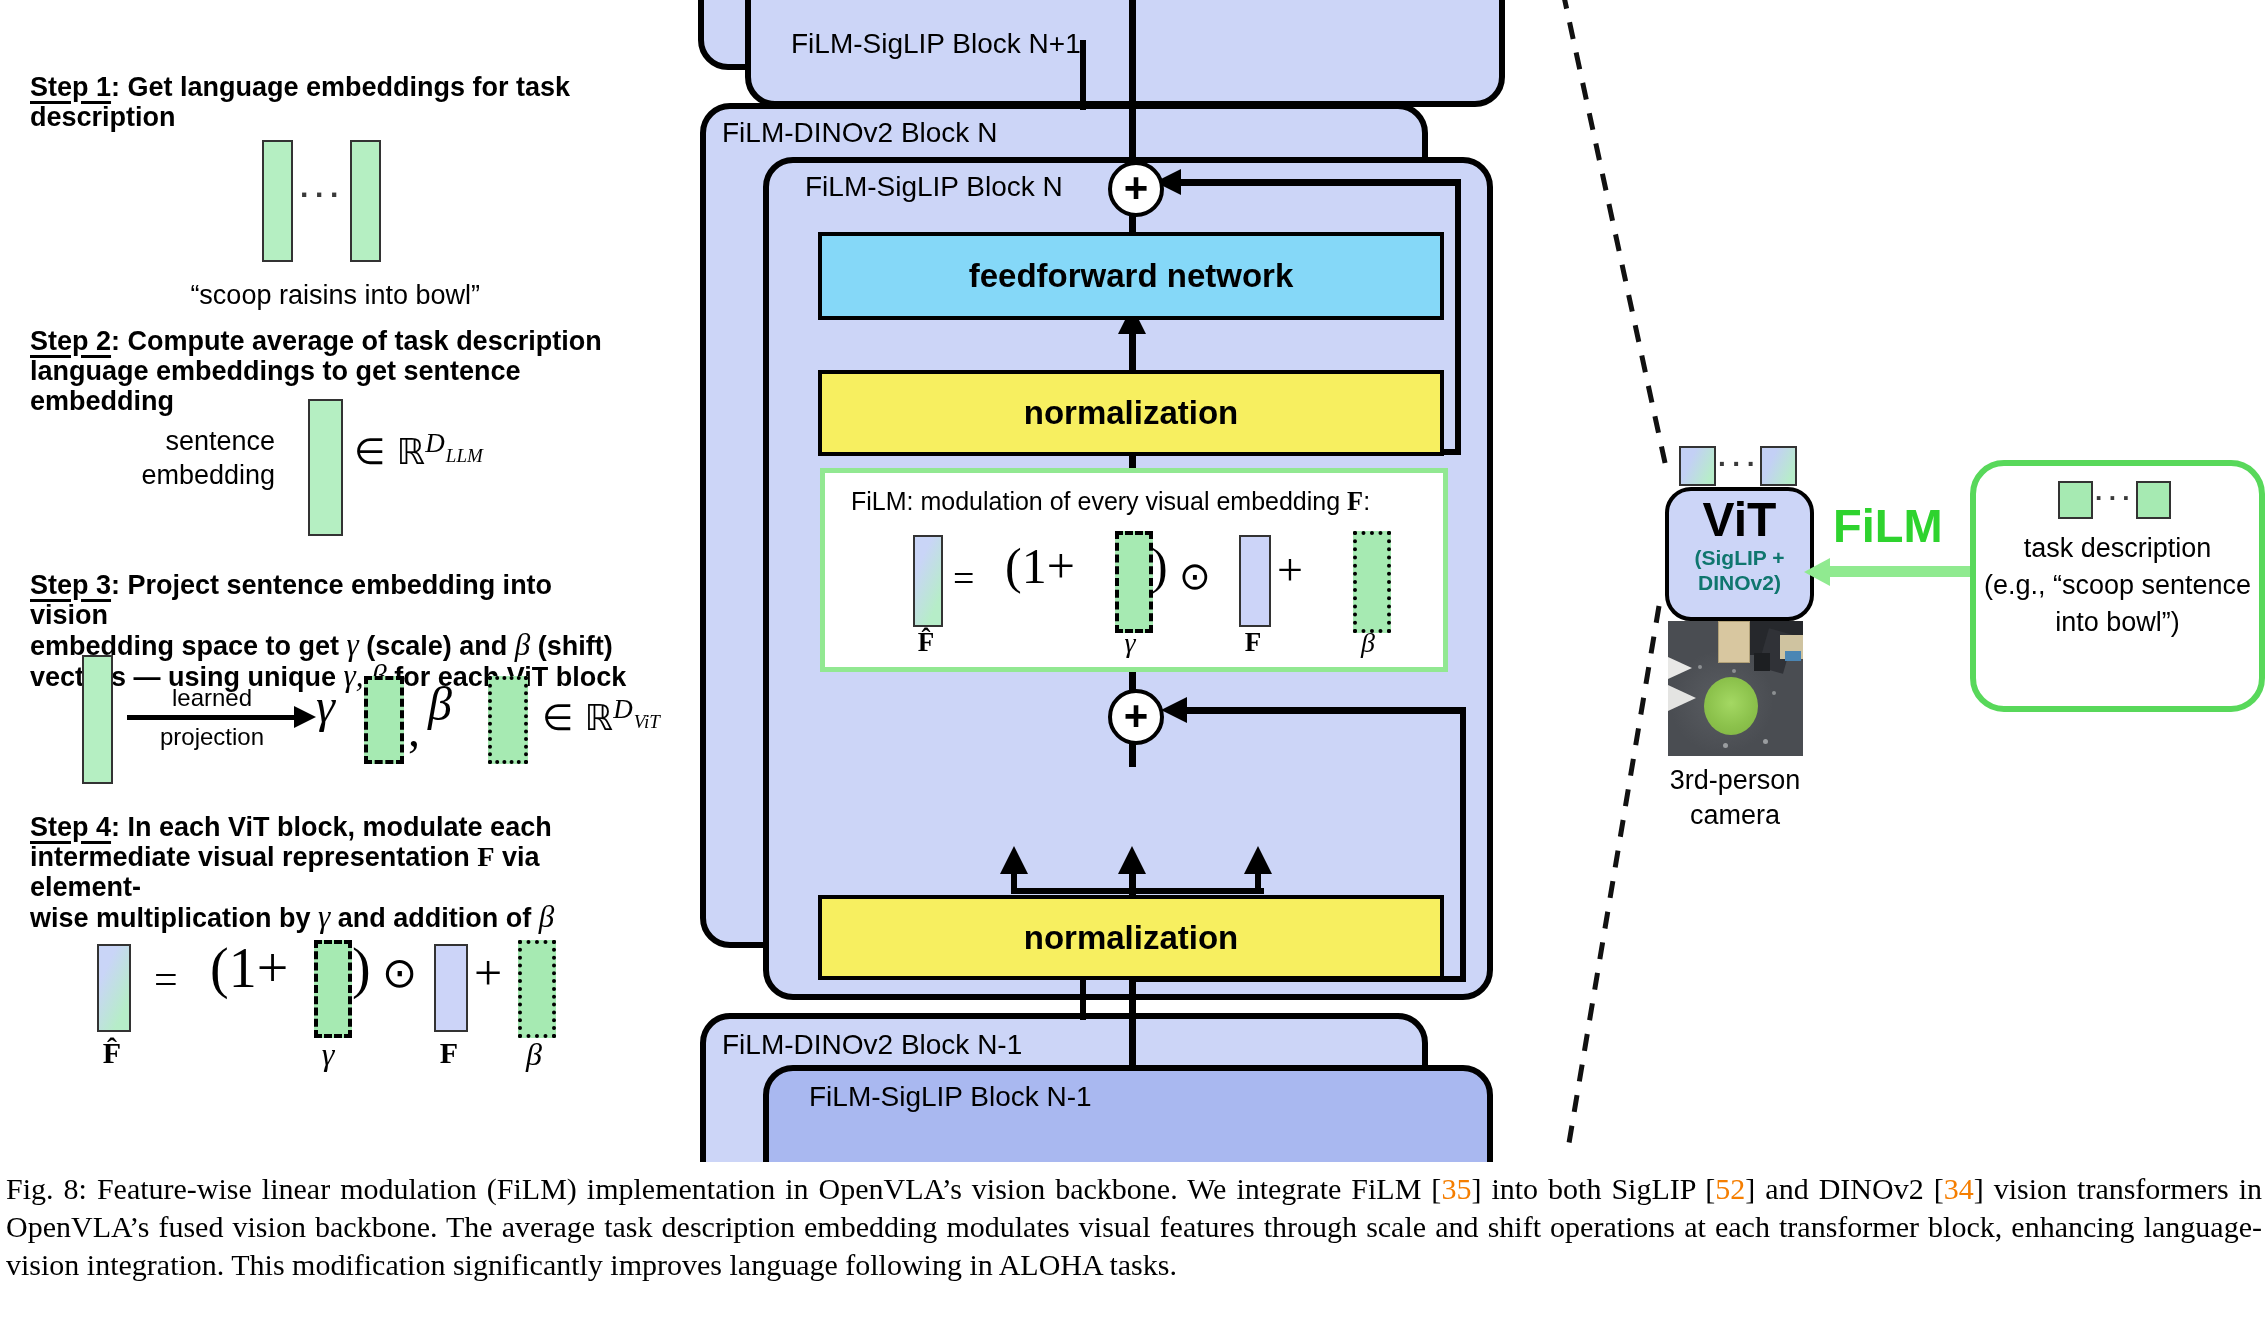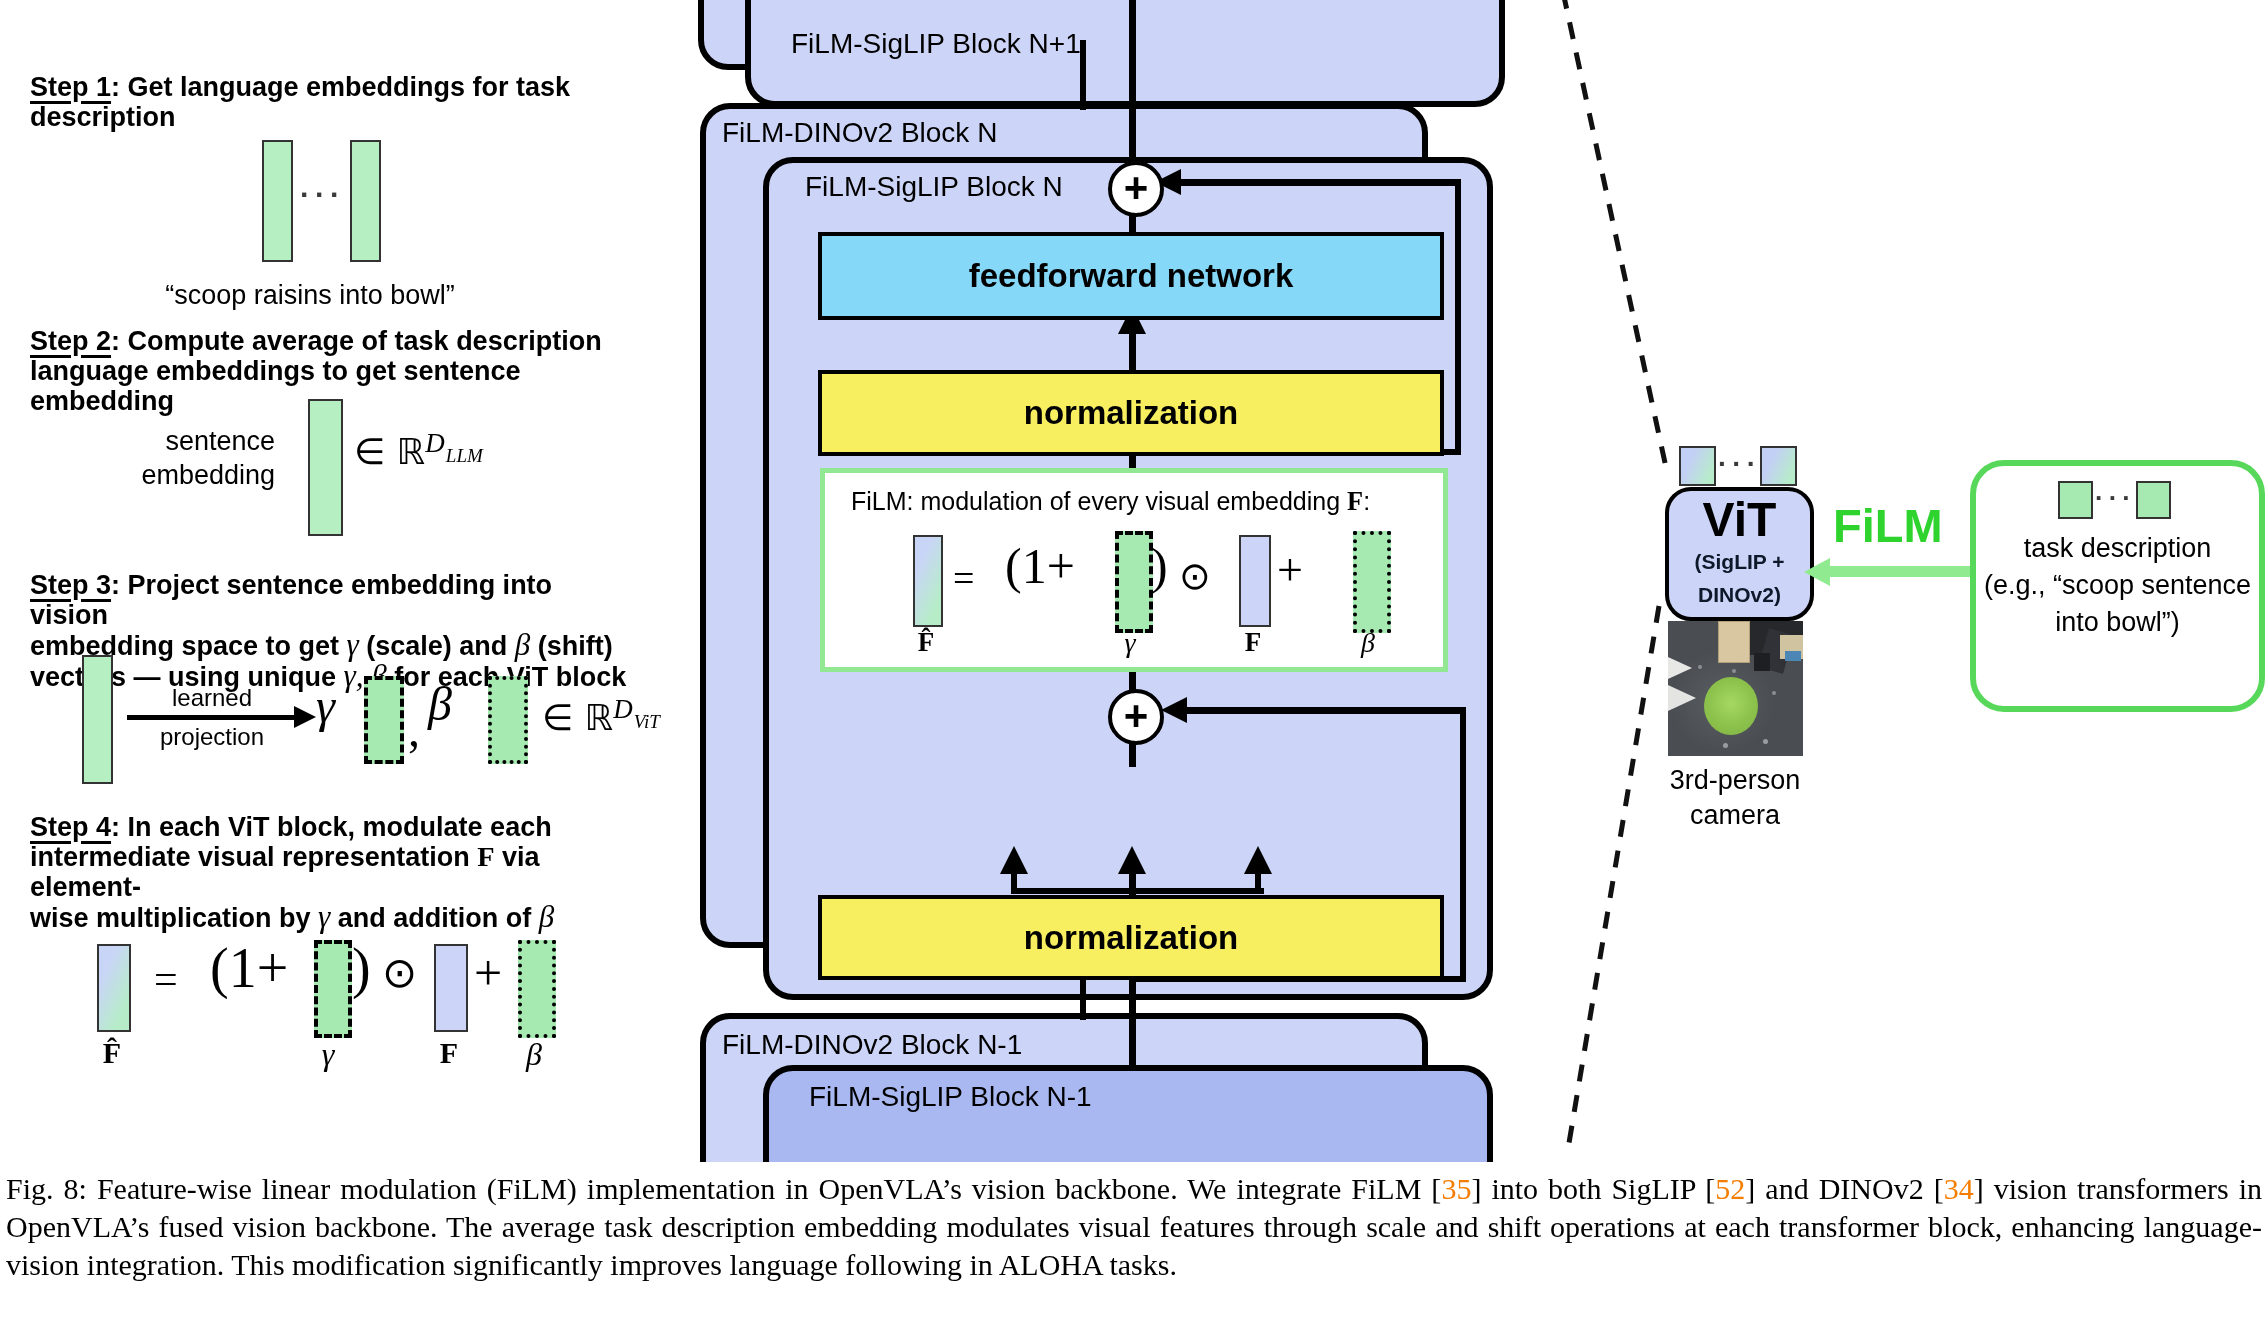--- a/index.html
+++ b/index.html
@@ -49,21 +49,21 @@
 <body>
 
 <div id="fig">
   <div id="diagram">
 
     <div class="shead" style="left:30px;top:72px;width:560px"><span class="r-u">Step 1</span><span>: Get language embeddings for task
 description</span></div>
     <div class="gbar" style="left:262px;top:140px;width:27px;height:118px"></div>
     <div class="dots" style="left:300px;top:178px;font-size:30px">···</div>
     <div class="gbar" style="left:350px;top:140px;width:27px;height:118px"></div>
-    <div class="txt" style="left:140px;top:280px;width:340px;text-align:center;font-size:27px">“scoop raisins into bowl”</div>
+    <div class="txt" style="left:140px;top:280px;width:340px;text-align:right;font-size:27px">“scoop raisins into bowl”</div>
 
     <div class="shead" style="left:30px;top:326px;width:580px"><span class="r-u">Step 2</span><span>: Compute average of task description
 language embeddings to get sentence embedding</span></div>
     <div class="txt pre" style="left:95px;top:424px;width:180px;text-align:right;font-size:27px;line-height:34px">sentence
 embedding</div>
     <div class="gbar" style="left:308px;top:399px;width:31px;height:133px"></div>
     <div class="setR" style="left:354px;top:428px"><span>∈ ℝ</span><span class="dsup">D</span><span class="dsub">LLM</span></div>
 
     <div class="shead" style="left:30px;top:570px;width:600px"><span class="r-u">Step 3</span><span>: Project sentence embedding into vision
 embedding space to get </span><span class="r-m">γ</span><span> (scale) and </span><span class="r-m">β</span><span> (shift)
@@ -177,21 +177,21 @@
       <line x1="1563" y1="-8" x2="1667" y2="472" stroke="#111" stroke-width="5" stroke-dasharray="17 14"></line>
       <line x1="1659" y1="606" x2="1567" y2="1155" stroke="#111" stroke-width="5" stroke-dasharray="17 14"></line>
     </svg>
 
     <div class="gradsq" style="left:1679px;top:446px"></div>
     <div class="dots" style="left:1718px;top:448px;font-size:28px">···</div>
     <div class="gradsq" style="left:1760px;top:446px"></div>
 
     <div id="vit-box">
       <div style="font-size:48px;font-weight:bold;margin-top:4px;line-height:1.05">ViT</div>
-      <div class="pre" style="font-size:21px;line-height:33px;color:#0f172a;font-weight:bold">(SigLIP +
+      <div class="pre" style="font-size:21px;line-height:25px;color:#0f766e;font-weight:bold">(SigLIP +
 DINOv2)</div>
     </div>
 
     <div class="txt" style="left:1833px;top:498px;width:170px;font-size:47px;font-weight:bold;color:var(--c-film-text,#2ed32e)">FiLM</div>
     <div style="position:absolute;left:1804px;top:558px;width:0;height:0;border-top:14px solid transparent;border-bottom:14px solid transparent;border-right:26px solid var(--c-arrow-green,#90ea90)"></div>
     <div style="position:absolute;left:1828px;top:566px;width:142px;height:11px;background:var(--c-arrow-green,#90ea90)"></div>
 
     <div id="task-box">
       <div class="greensq" style="left:82px;top:15px"></div>
       <div class="dots" style="left:119px;top:17px;font-size:26px">···</div>

